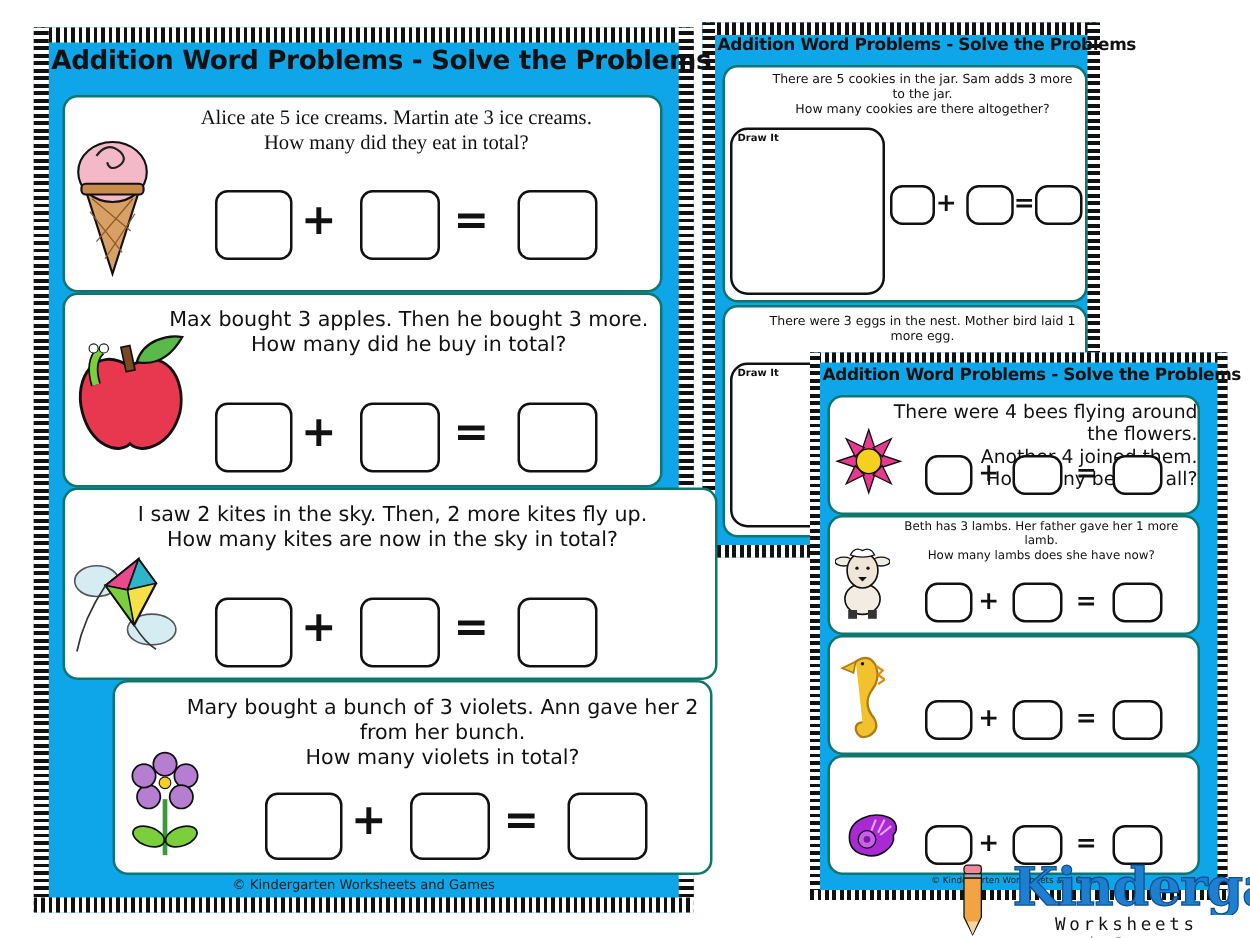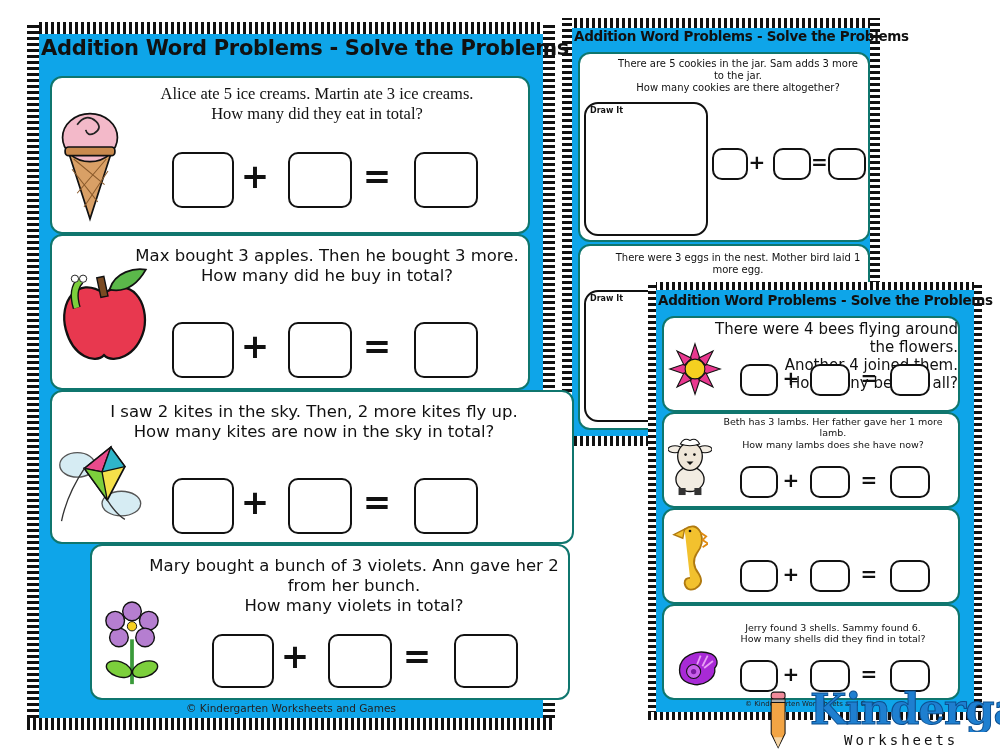--- a/index.html
+++ b/index.html
@@ -218,22 +218,20 @@
     <div class="box" style="left:226px;top:50px;width:40px;height:32px;"></div>
   </div>
 
   <div class="card" style="left:14px;top:322px;width:298px;height:96px;">
     <svg class="pic" viewBox="0 0 50 44" style="left:12px;top:42px;width:44px;height:40px;">
       <path d="M4,24 C4,8 24,0 40,6 C48,10 48,18 44,22 C46,34 30,44 18,40 C8,38 4,32 4,24 Z" fill="#a82ad6" stroke="#111" stroke-width="1.5"></path>
       <circle cx="20" cy="26" r="8" fill="#c860ea" stroke="#111" stroke-width="1.2"></circle>
       <circle cx="20" cy="26" r="3" fill="#7a1aa0"></circle>
       <path d="M28,8 l-4,10 M36,8 l-6,12 M42,14 l-10,8" stroke="#e9a0f5" stroke-width="2"></path>
     </svg>
-    <div class="qtext" style="left:44px;top:16px;width:250px;font-size:9.5px;">Jerry found 3 shells. Sammy found 6.
-How many shells did they find in total?</div>
     <div class="box" style="left:76px;top:54px;width:38px;height:32px;"></div>
     <div class="op" style="left:116px;top:56px;width:22px;font-size:20px;">+</div>
     <div class="box" style="left:146px;top:54px;width:40px;height:32px;"></div>
     <div class="op" style="left:192px;top:56px;width:26px;font-size:20px;">=</div>
     <div class="box" style="left:226px;top:54px;width:40px;height:32px;"></div>
   </div>
 
   <div class="copy" style="left:0;top:418px;width:334px;font-size:7px;">© Kindergarten Worksheets and Games</div>
 </div>
 

